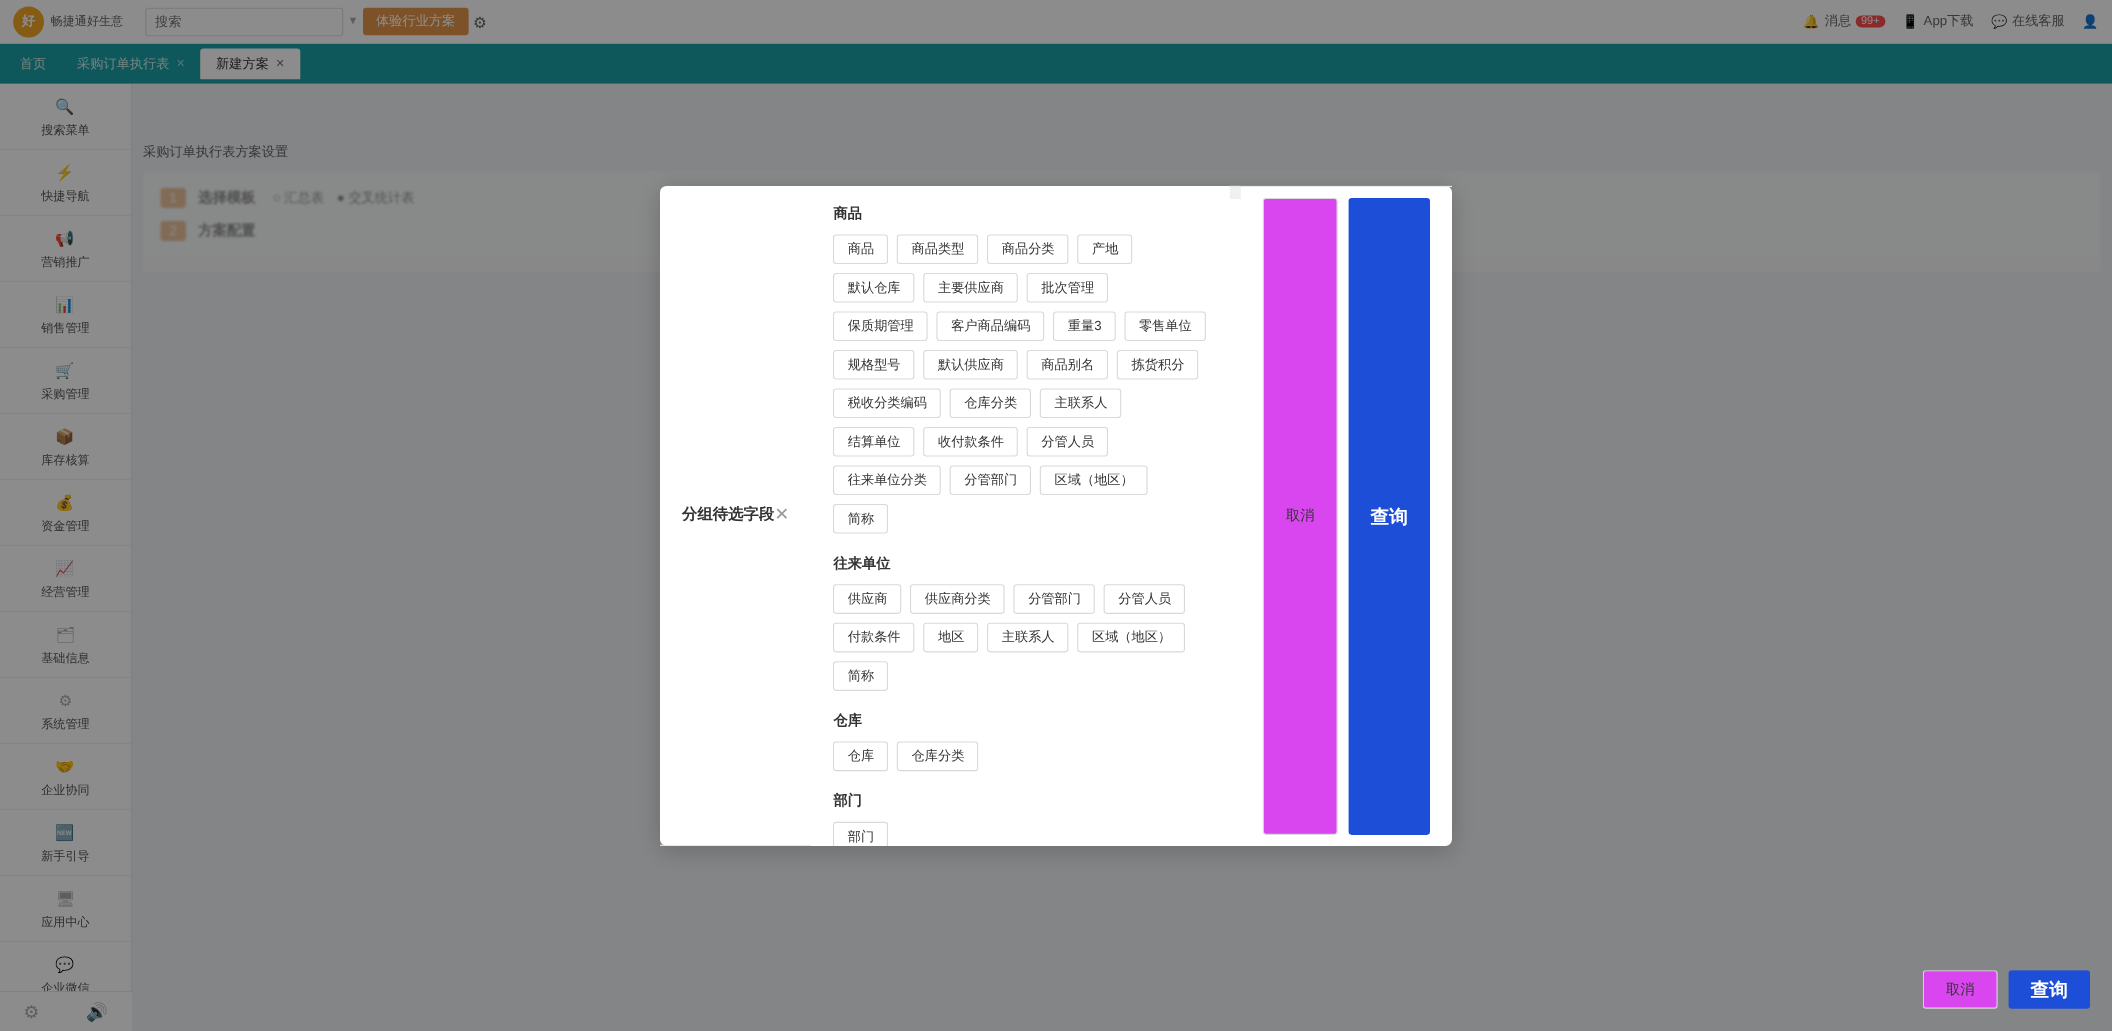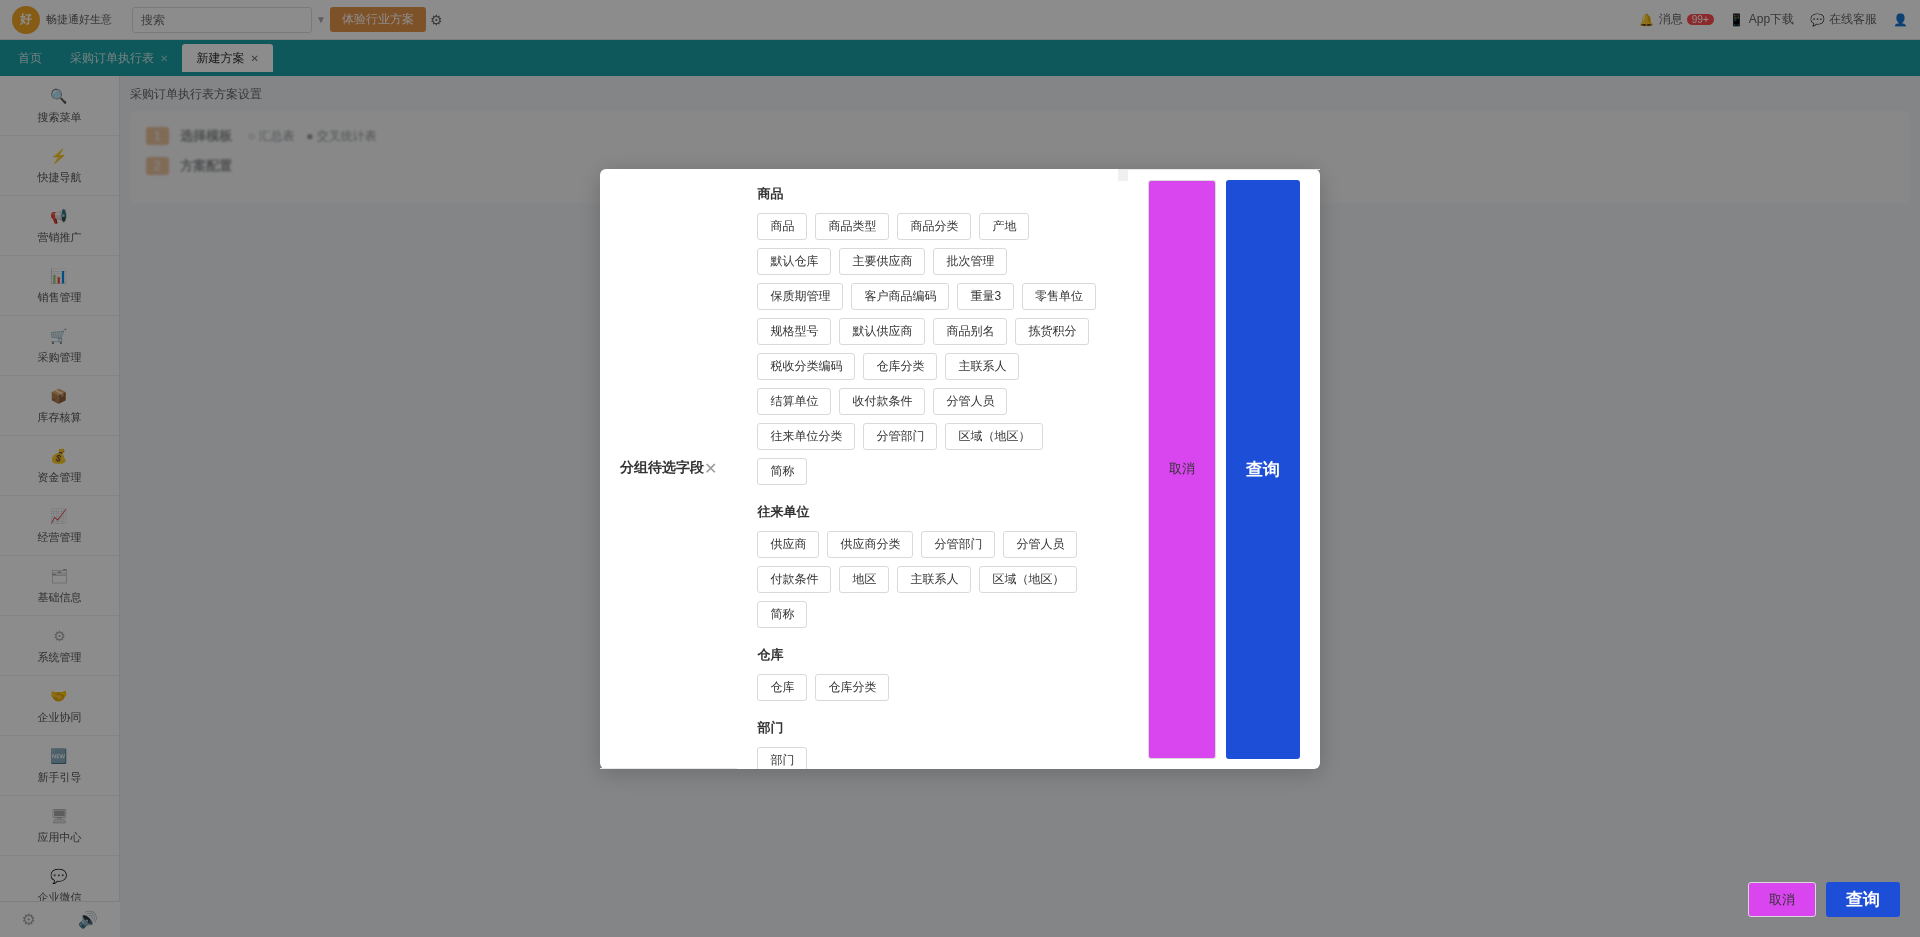--- a/index.html
+++ b/index.html
@@ -139,20 +139,21 @@
       font-size: 14px;
       color: #aaa;
     }
 
     
     .main-content {
       flex: 1;
       overflow: auto;
       padding: 10px;
       position: relative;
+      margin-top: 44px;
     }
     .breadcrumb { font-size: 12px; color: #666; margin-bottom: 8px; }
 
     
     .settings-panel {
       background: #fff;
       border-radius: 4px;
       padding: 16px;
       filter: blur(1px);
       opacity: 0.5;

